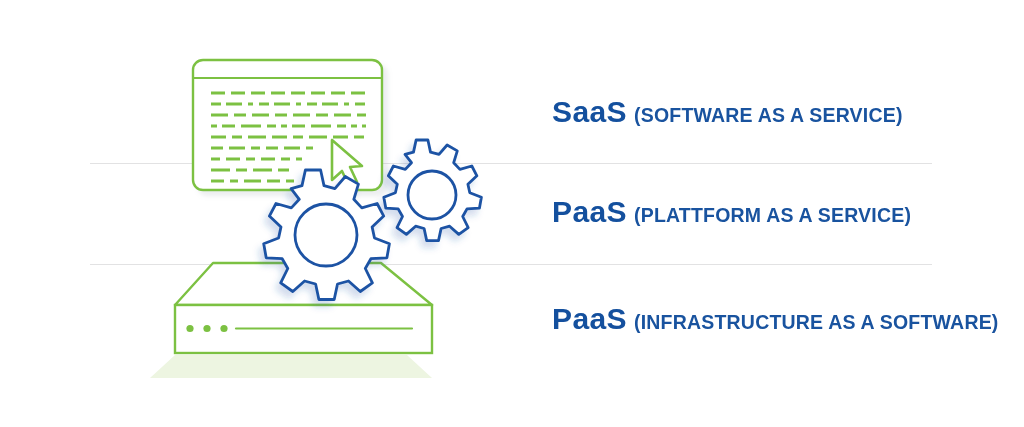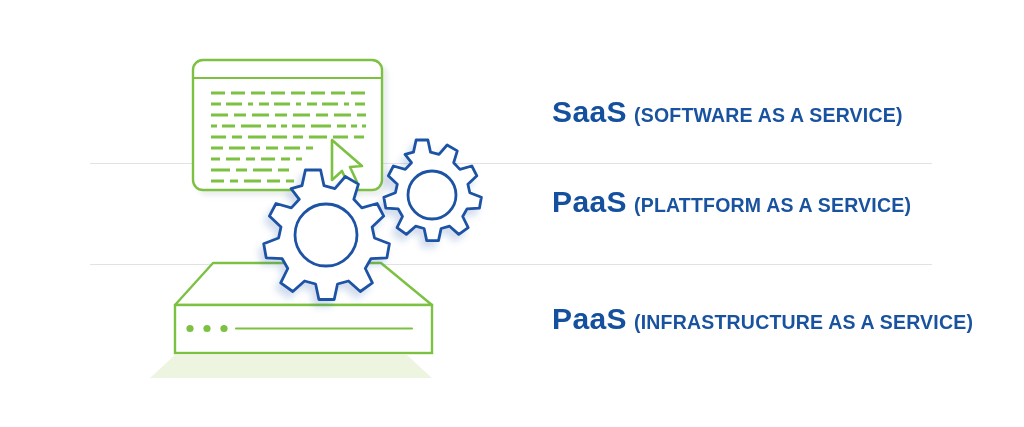--- a/index.html
+++ b/index.html
@@ -57,21 +57,21 @@
     width: 420px;
     height: 427px;
   }
   .label-row {
     position: absolute;
     left: 0;
     white-space: nowrap;
     line-height: 1;
   }
   .label-row.r1 { top: 97px; }
-  .label-row.r2 { top: 187px; }
+  .label-row.r2 { top: 197px; }
   .label-row.r3 { top: 304px; }
 
   .acronym {
     font-family: "Liberation Sans", sans-serif;
     font-weight: bold;
     font-size: 30px;
     letter-spacing: 0.4px;
     color: #14509e;
     vertical-align: baseline;
   }
@@ -178,17 +178,17 @@
 
     <div class="label-row r1">
       <span class="acronym">SaaS</span><span class="expansion">(SOFTWARE AS A SERVICE)</span>
     </div>
 
     <div class="label-row r2">
       <span class="acronym">PaaS</span><span class="expansion">(PLATTFORM AS A SERVICE)</span>
     </div>
 
     <div class="label-row r3">
-      <span class="acronym">PaaS</span><span class="expansion">(INFRASTRUCTURE AS A SERVICE)</span>
+      <span class="acronym">PaaS</span><span class="expansion">(INFRASTRUCTURE AS A SOFTWARE)</span>
     </div>
 
   </div>
 </div>
 
 </body></html>

